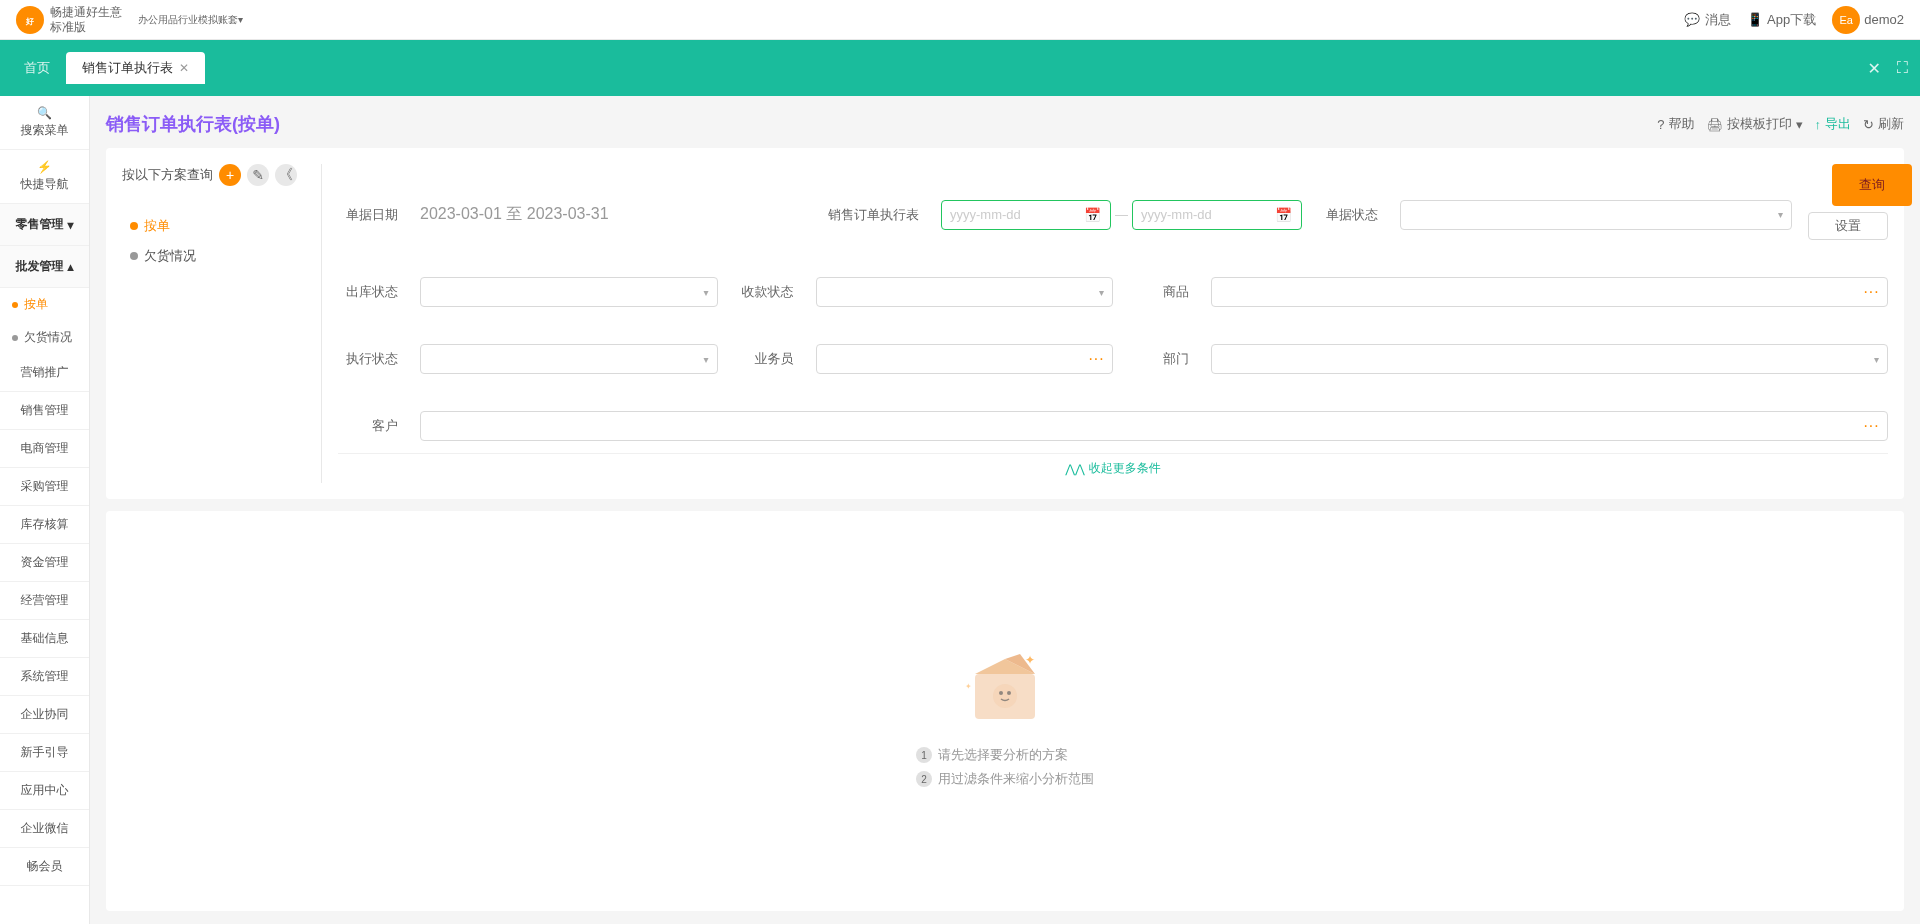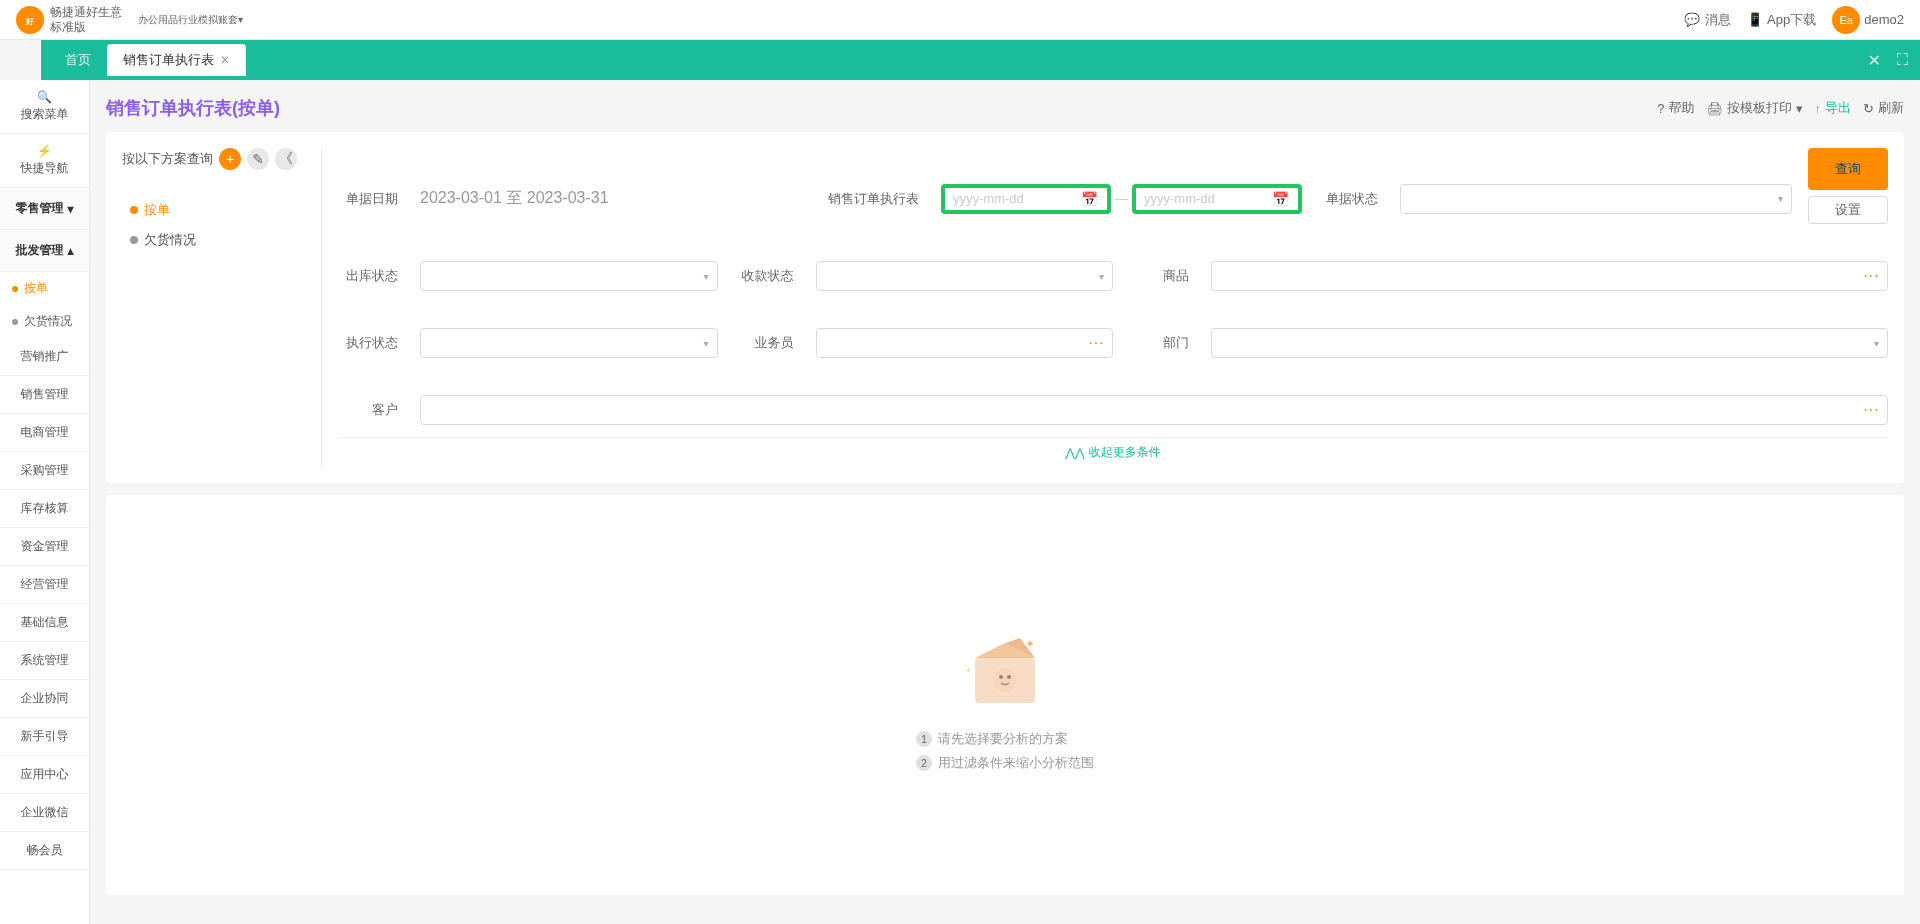--- a/index.html
+++ b/index.html
@@ -67,27 +67,26 @@
       background: #ff8c00;
       display: flex;
       align-items: center;
       justify-content: center;
       color: white;
       font-size: 11px;
     }
 
     
     .tab-bar {
-      height: 40px;
+      height: 56px;
       background: #1abc9c;
       display: flex;
       align-items: center;
       padding: 0 0 0 8px;
       flex-shrink: 0;
-      margin-left: 41px;
     }
     .tab-item {
       height: 32px;
       display: flex;
       align-items: center;
       padding: 0 16px;
       cursor: pointer;
       color: rgba(255,255,255,0.85);
       font-size: 13px;
       border-radius: 4px 4px 0 0;
@@ -352,21 +351,21 @@
     }
     .date-input-group {
       display: flex;
       align-items: center;
       gap: 4px;
       flex: 2;
     }
     .date-input {
       flex: 1;
       height: 30px;
-      border: 4px solid #22c55e;
+      border: 1px solid #22c55e;
       border-radius: 4px;
       padding: 0 8px;
       font-size: 13px;
       color: #ccc;
       background: #fff;
       display: flex;
       align-items: center;
       justify-content: space-between;
     }
     .date-sep { color: #ccc; }
@@ -382,29 +381,30 @@
       font-size: 12px;
       gap: 4px;
       padding: 6px 0;
       border-top: 1px solid #f0f0f0;
       margin-top: 4px;
     }
 
     
     .search-btn {
       background: #ff8c00;
-      color: #0c4a6e;
+      color: #7f1d1d;
       border: none;
       border-radius: 4px;
       padding: 12px 20px;
       font-size: 13px;
       cursor: pointer;
       display: block;
       margin-bottom: 6px;
       width: 100%;
+      margin-left: 24px;
     }
     .setting-btn {
       background: #fff;
       color: #666;
       border: 1px solid #d9d9d9;
       border-radius: 4px;
       padding: 4px 16px;
       font-size: 13px;
       cursor: pointer;
       display: block;

